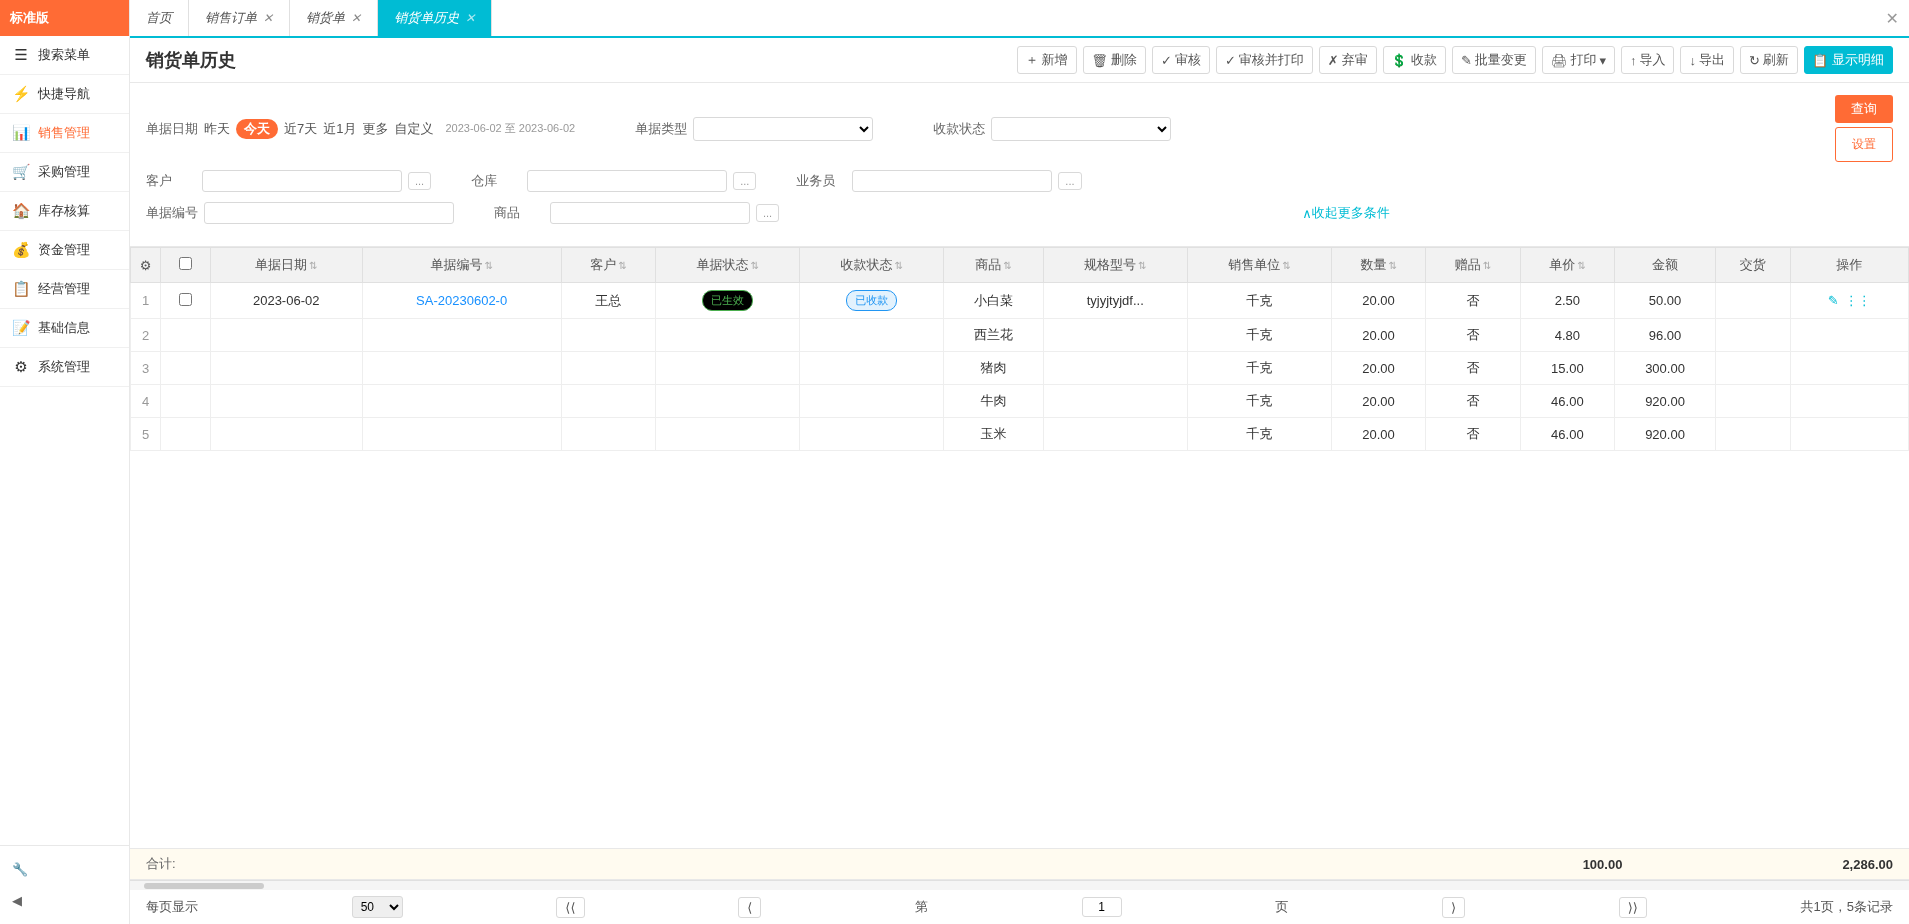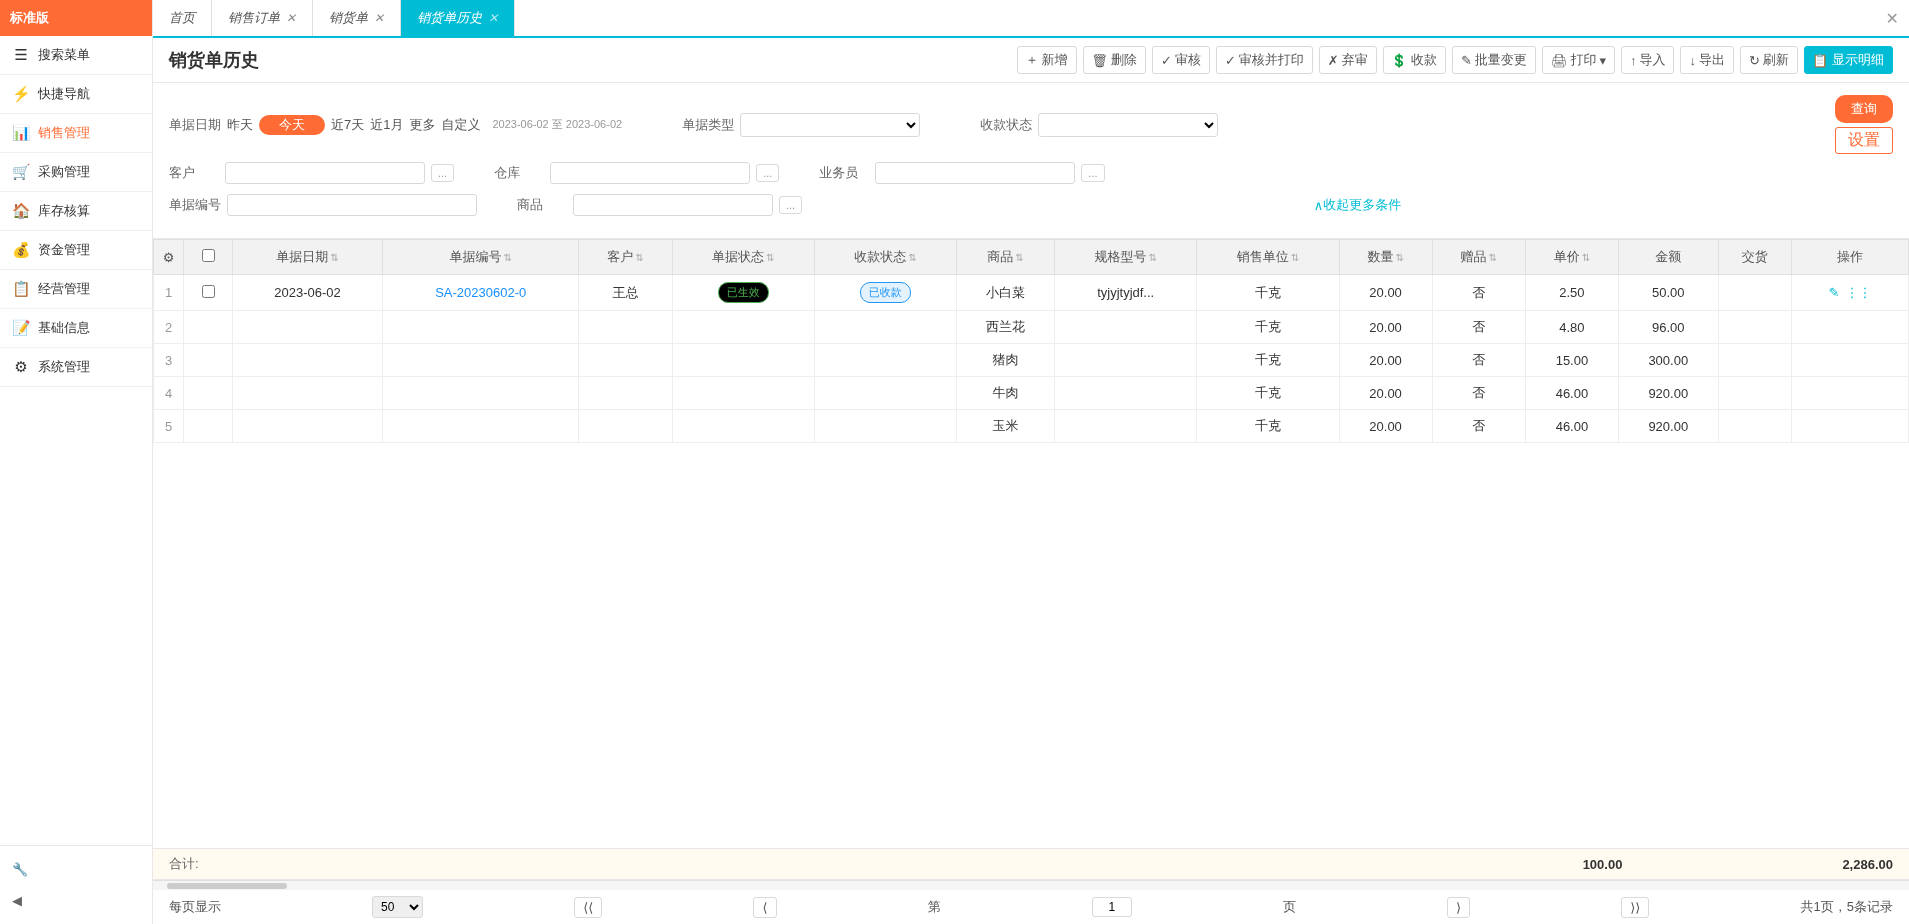--- a/index.html
+++ b/index.html
@@ -1,20 +1,20 @@
 <!DOCTYPE html>
 <html><head>
   <meta charset="utf-8">
   <style>
     * { box-sizing: border-box; margin: 0; padding: 0; font-family: 'Microsoft YaHei', Arial, sans-serif; font-size: 13px; }
     body { display: flex; height: 924px; overflow: hidden; background: #f5f5f5; }
 
     
     .sidebar {
-      width: 153px;
+      width: 130px;
       background: #fff;
       border-right: 1px solid #e8e8e8;
       display: flex;
       flex-direction: column;
       flex-shrink: 0;
     }
     .sidebar-logo {
       background: #ff6b35;
       color: #fff;
       padding: 6px 10px;
@@ -188,21 +188,22 @@
       font-size: 12px;
     }
     .date-shortcut {
       cursor: pointer;
       color: #555;
     }
     .date-shortcut.active {
       background: #ff6b35;
       color: #fff;
       border-radius: 10px;
-      padding: 1px 20px;
+      padding: 1px 8px;
+      font-weight: bold;
     }
     .date-range {
       color: #999;
       font-size: 11px;
     }
     .ellipsis-btn {
       cursor: pointer;
       color: #999;
       border: 1px solid #d9d9d9;
       border-radius: 3px;
@@ -215,33 +216,33 @@
       justify-content: center;
       color: #00bcd4;
       cursor: pointer;
       padding: 4px;
       font-size: 12px;
     }
     .query-btn {
       background: #ff6b35;
       color: #fff;
       border: none;
-      border-radius: 10px;
+      border-radius: 3px;
       padding: 5px 16px;
       cursor: pointer;
       font-size: 13px;
     }
     .set-btn {
       background: #fff;
       color: #ff6b35;
       border: 1px solid #ff6b35;
       border-radius: 3px;
-      padding: 2px 12px;
-      cursor: pointer;
-      font-size: 16px;
+      padding: 8px 12px;
+      cursor: pointer;
+      font-size: 12px;
     }
 
     
     .table-area {
       flex: 1;
       overflow: auto;
       background: #fff;
       margin: 0;
     }
     table {

